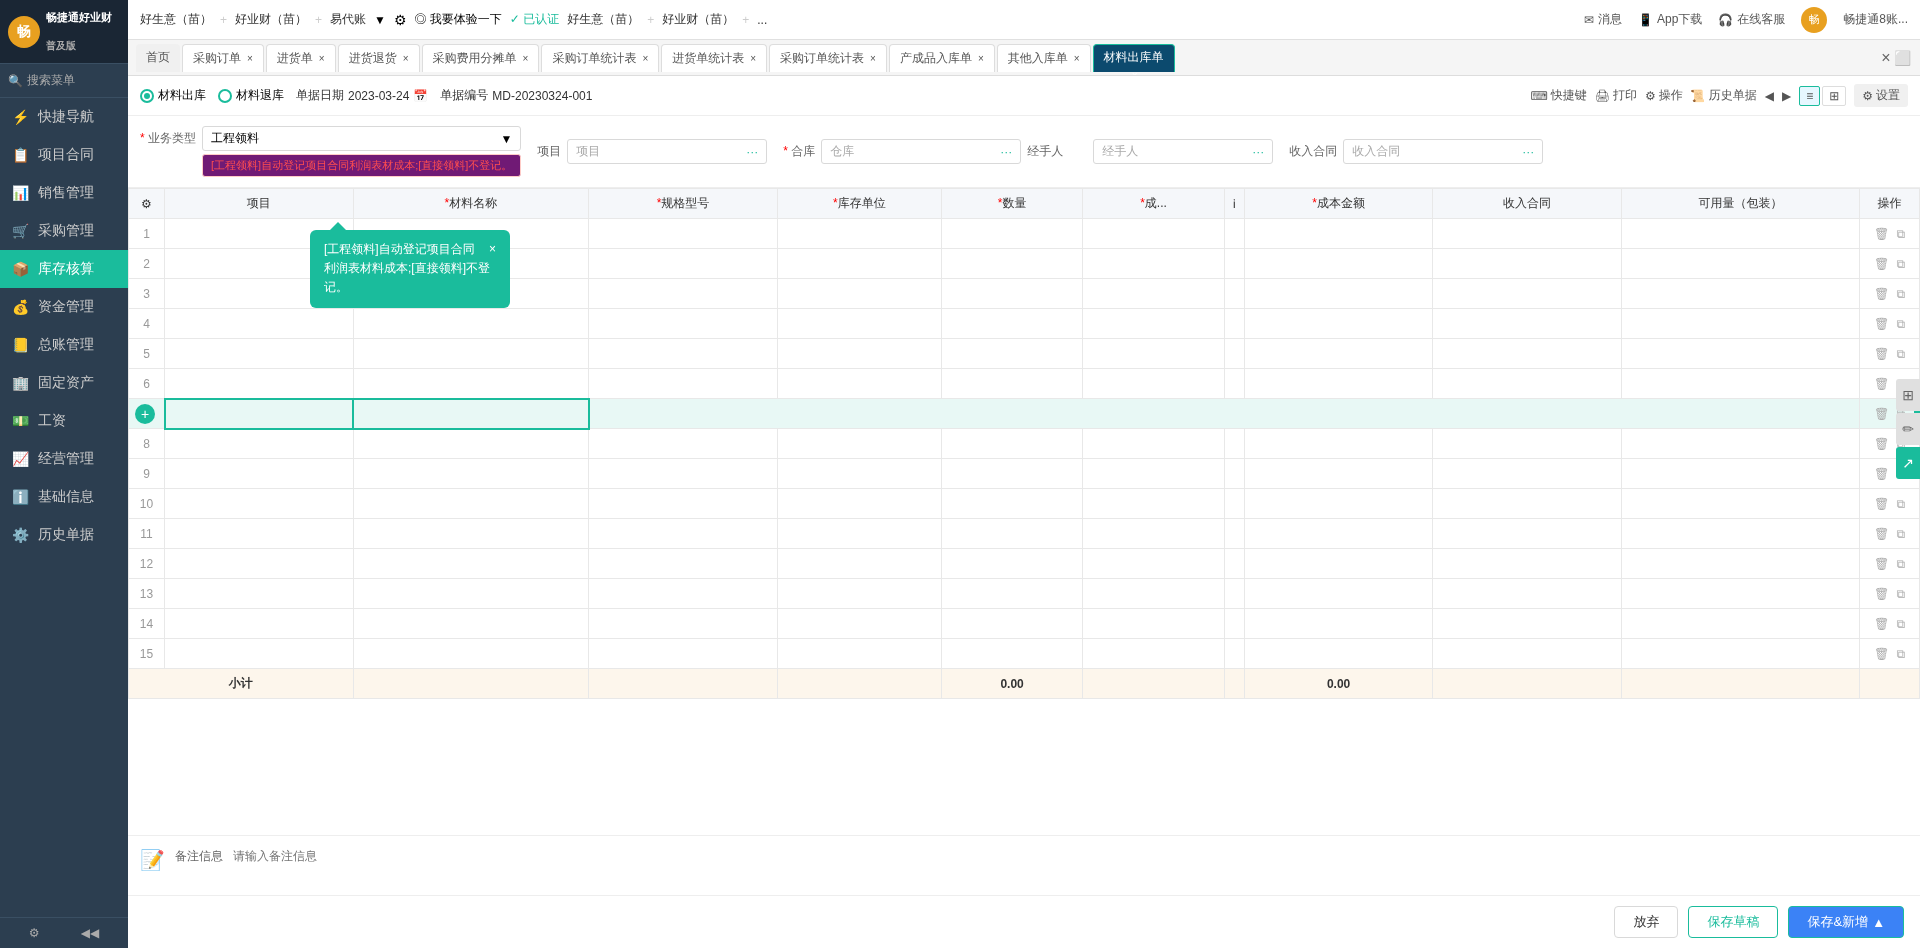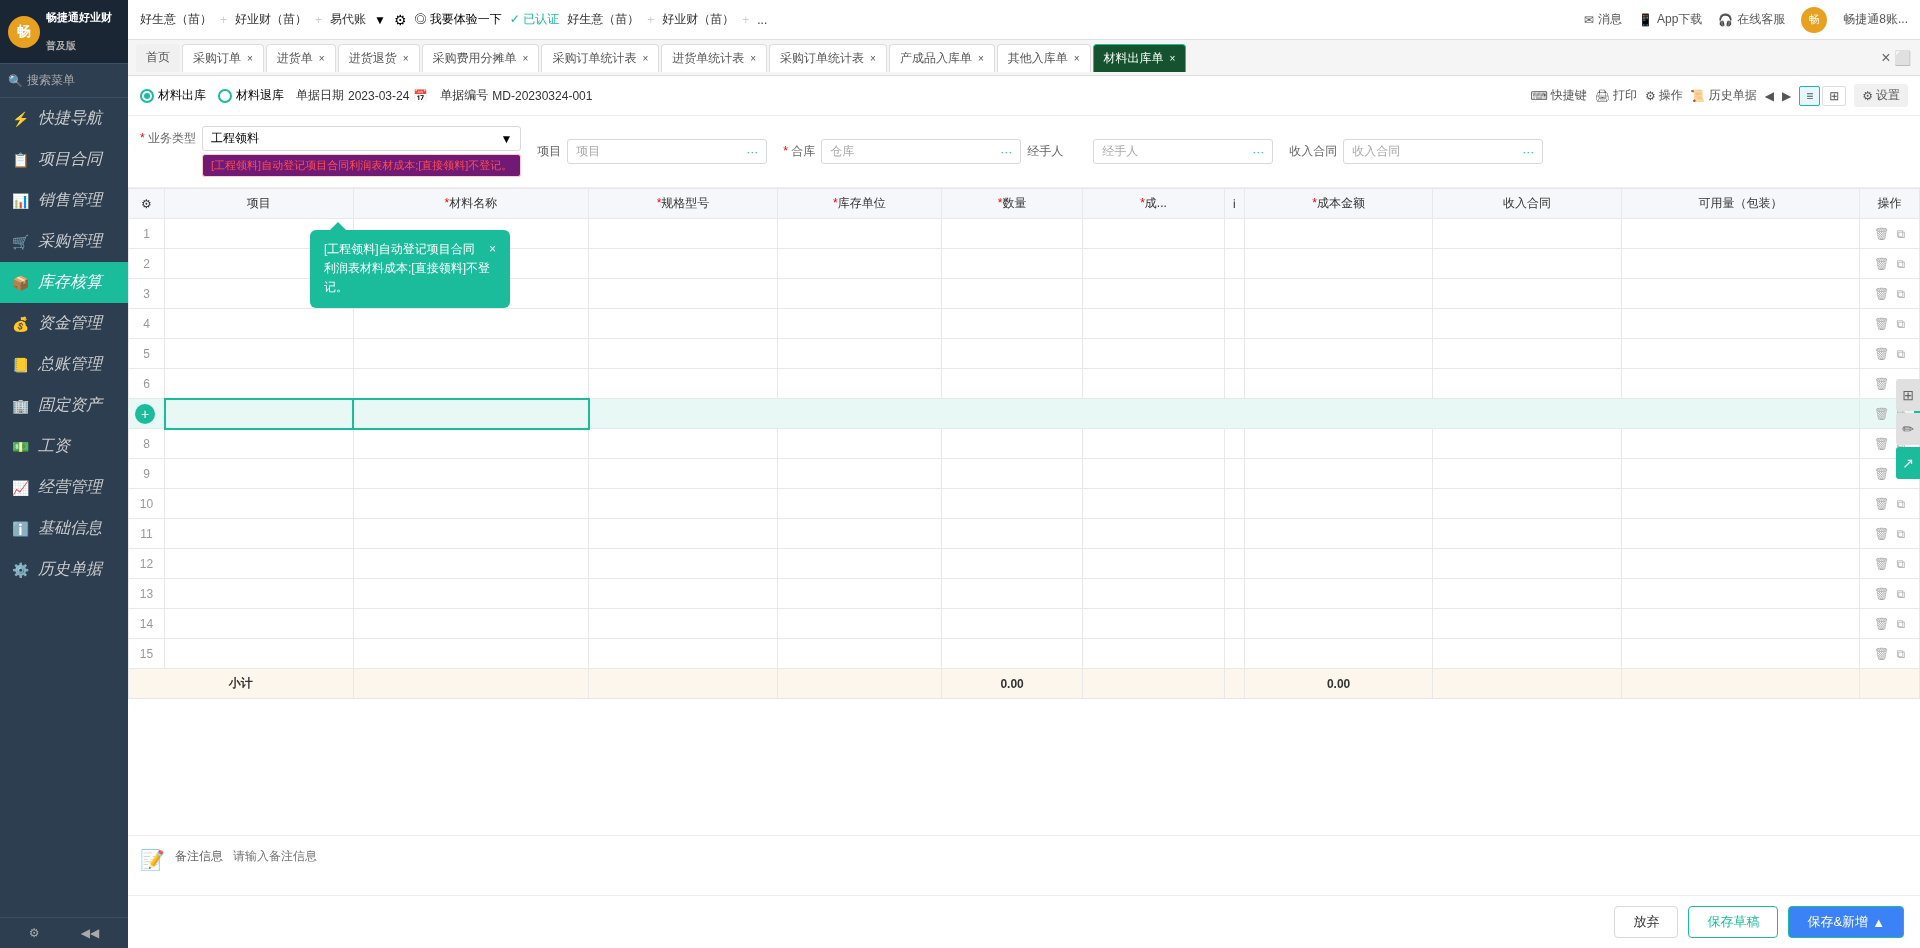--- a/index.html
+++ b/index.html
@@ -43,21 +43,21 @@
     }
     .sidebar-nav { flex: 1; overflow-y: auto; }
     .sidebar-item {
       display: flex; align-items: center; gap: 8px;
       padding: 10px 12px;
       color: #ccc; cursor: pointer;
       transition: background 0.2s;
     }
     .sidebar-item.active { background: #1abc9c; color: white; }
     .sidebar-item-icon { font-size: 14px; width: 18px; text-align: center; }
-    .sidebar-item-label { font-size: 16px; font-style: italic; }
+    .sidebar-item-label { font-size: 14px; }
     .sidebar-bottom {
       display: flex; align-items: center; justify-content: space-around;
       padding: 8px;
       border-top: 1px solid #3a4f63;
       color: #aaa;
     }
 
     
     .main {
       flex: 1;
@@ -104,21 +104,21 @@
       background: white;
       border: 1px solid #ddd;
       border-bottom: none;
       border-radius: 4px 4px 0 0;
       cursor: pointer;
       white-space: nowrap;
       font-size: 12px;
       color: #555;
       height: 28px;
     }
-    .tab.active { background: #14532d; color: white; border-color: #1abc9c; }
+    .tab.active { background: #0c4a6e; color: white; border-color: #1abc9c; flex-direction: column; }
     .tab-close { font-size: 10px; margin-left: 2px; }
     .tab:first-child { background: #f0f0f0; border: none; }
 
     
     .content {
       flex: 1;
       overflow: hidden;
       display: flex;
       flex-direction: column;
       background: white;

